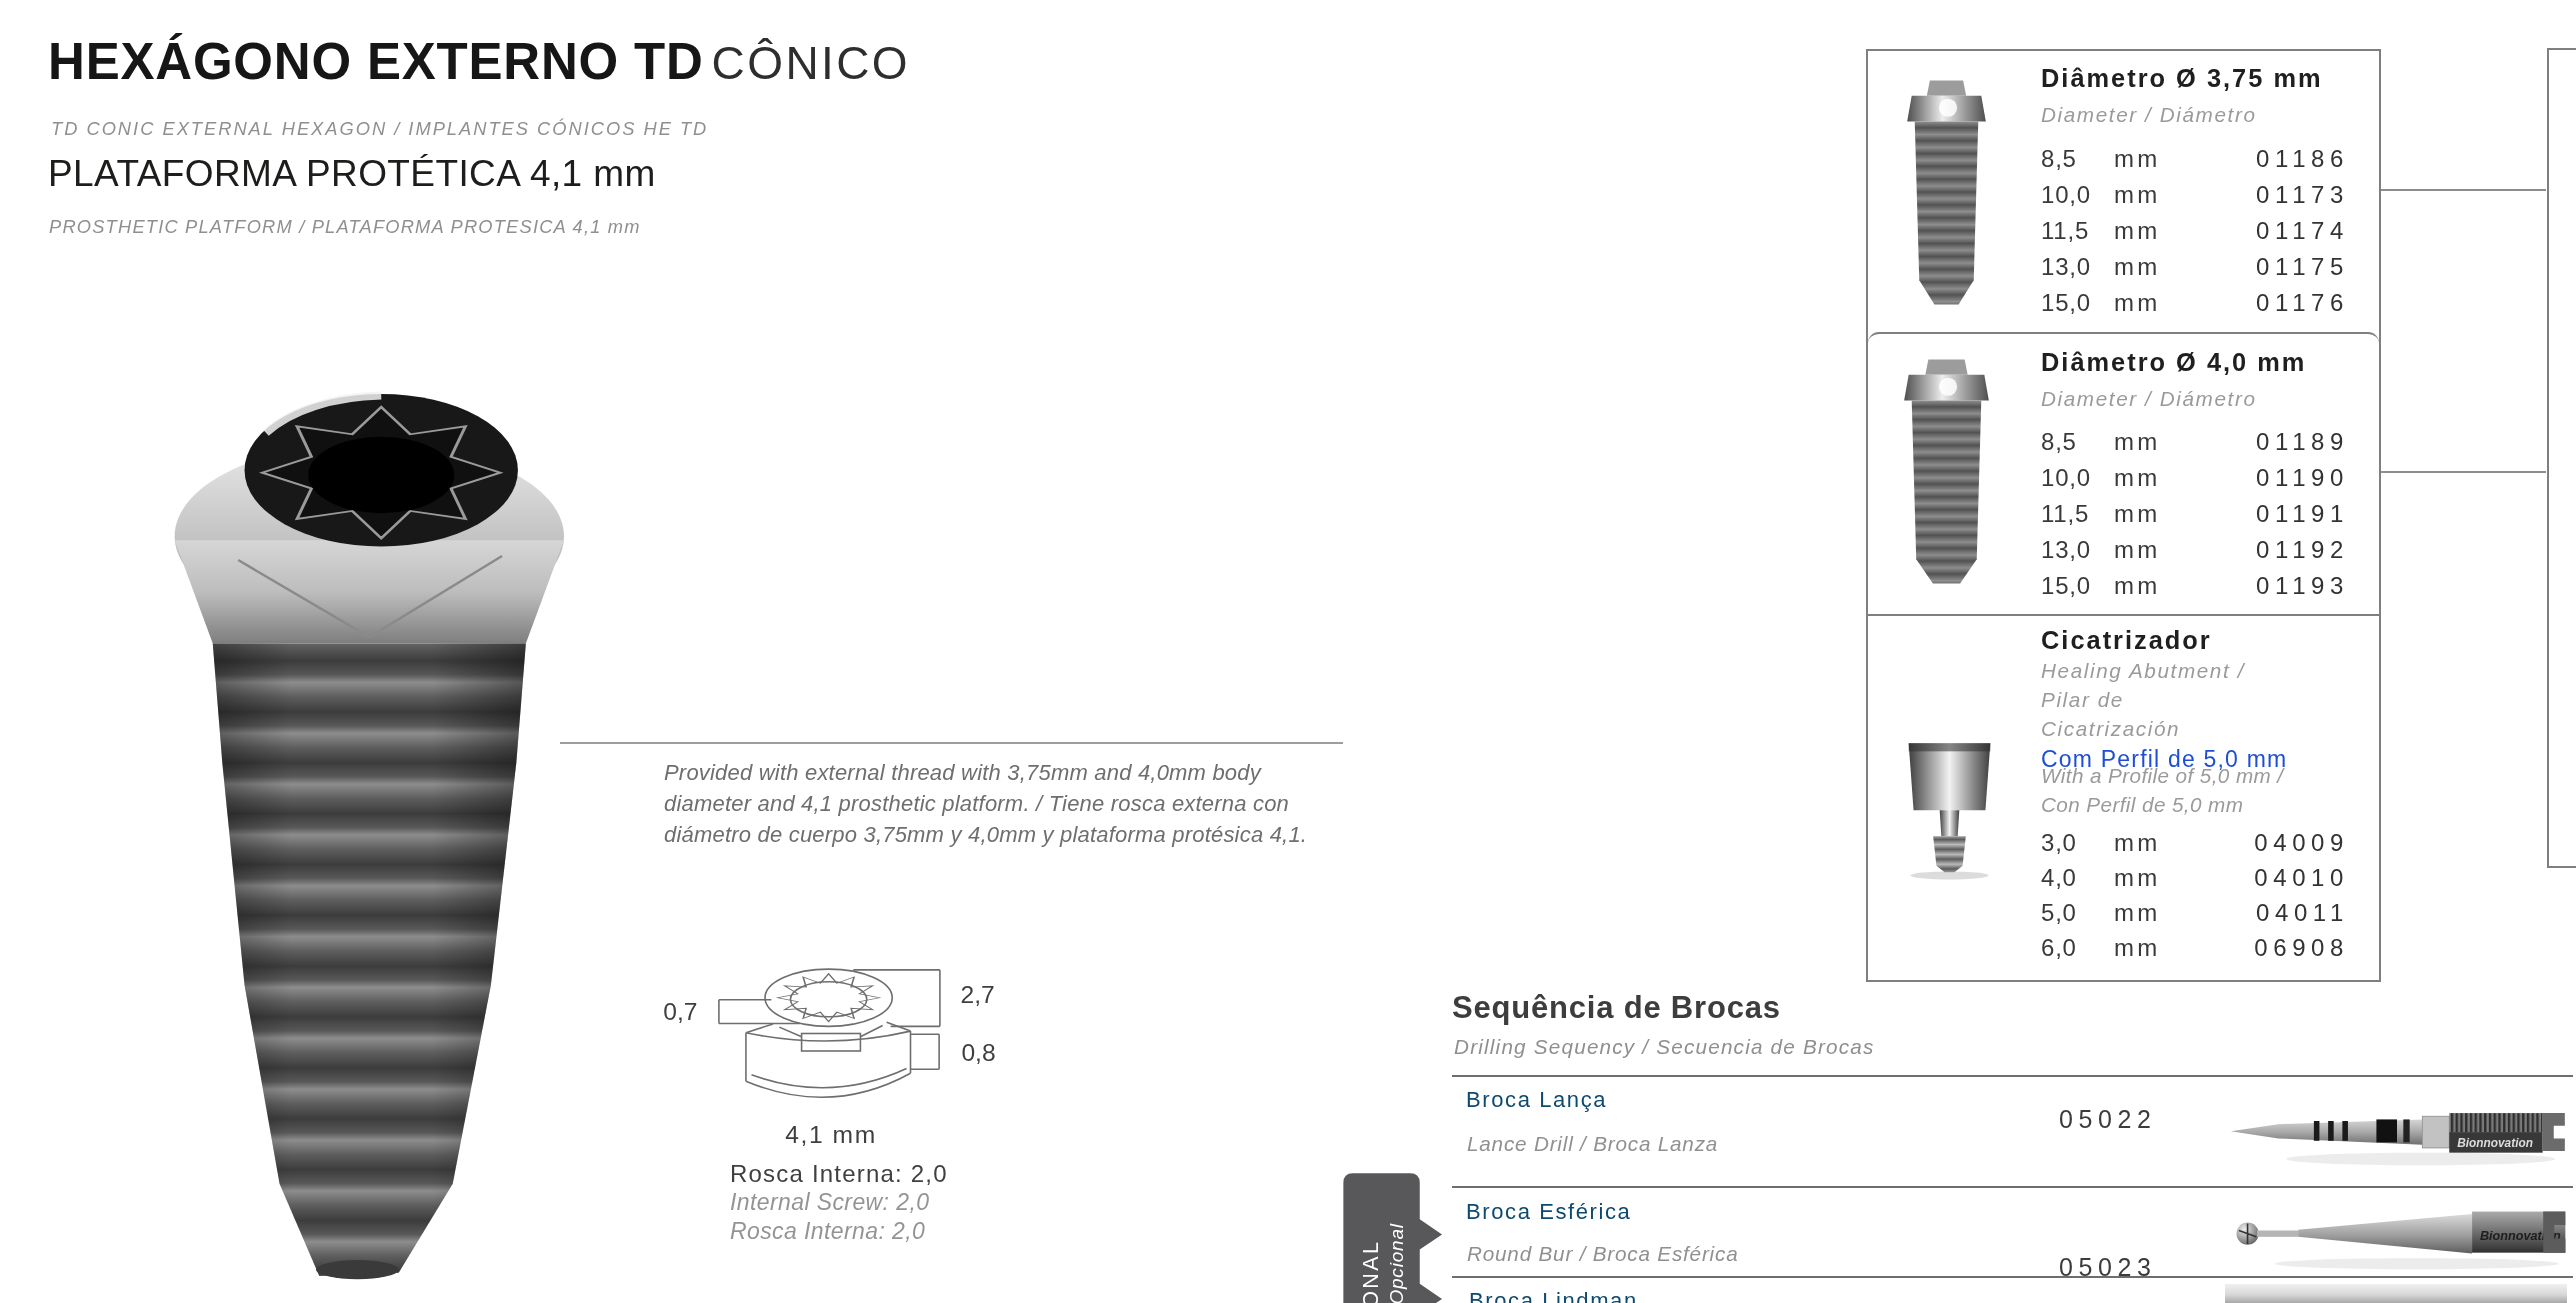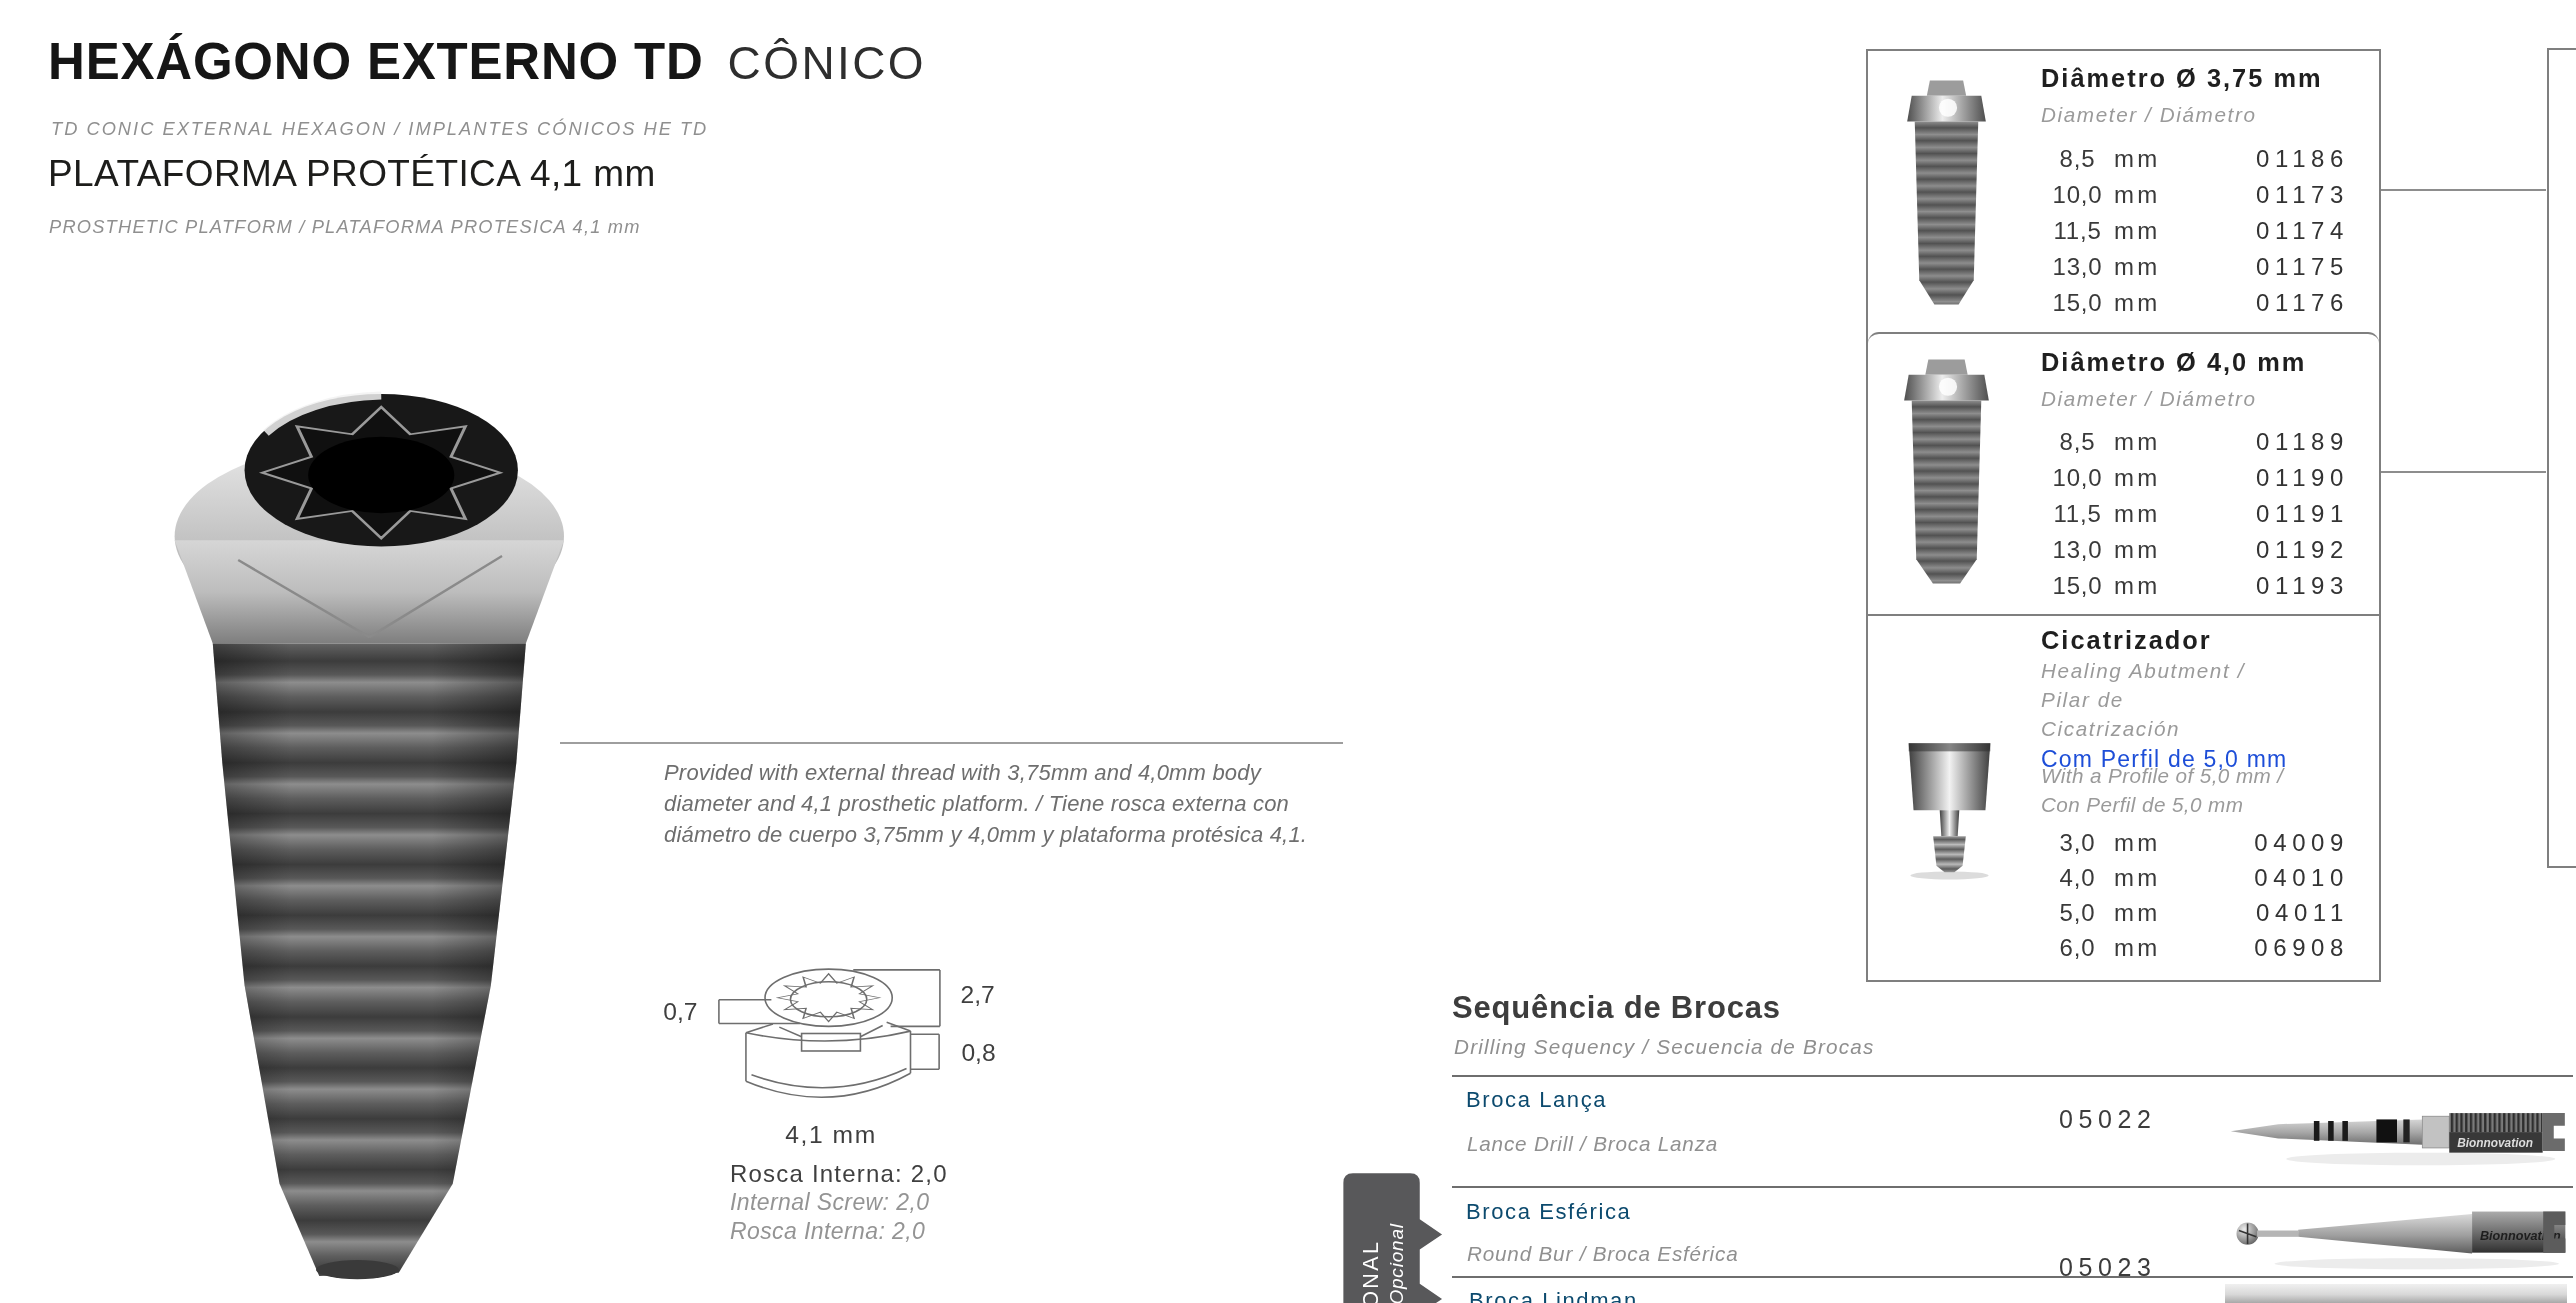--- a/index.html
+++ b/index.html
@@ -2,21 +2,21 @@
 <html style="font-size:12.7px"><head>
 <meta charset="utf-8">
 <style>
   html,body{margin:0;padding:0;background:#ffffff;}
   .page{position:relative;width:2576px;height:1303px;overflow:hidden;background:#ffffff;
         font-family:"Liberation Sans", sans-serif;color:#1d1d1b;}
   .abs{position:absolute;}
 
   
   .main-title{left:48px;top:32px;font-size:51px;font-weight:bold;letter-spacing:0.8px;color:#161616;white-space:nowrap;}
-  .main-title .light{font-weight:normal;font-size:46px;color:#2e2e2e;margin-left:24px;letter-spacing:2.4px;}
+  .main-title .light{font-weight:normal;font-size:46px;color:#2e2e2e;margin-left:8px;letter-spacing:2.4px;}
   .hdr-sub{left:51px;top:118px;font-size:18.3px;font-style:italic;color:#8f8f8f;letter-spacing:2px;white-space:nowrap;}
   .platform-title{left:48px;top:153px;font-size:37px;font-weight:normal;color:#1d1d1b;letter-spacing:0.4px;white-space:nowrap;}
   .platform-sub{left:49px;top:216px;font-size:18.3px;font-style:italic;color:#8f8f8f;letter-spacing:1.2px;white-space:nowrap;}
 
   
   .desc-lead{left:664px;top:598px;width:691px;font-size:29px;font-weight:bold;color:#4b4b4b;
              line-height:45px;letter-spacing:2.4px;}
   .desc-rule{left:560px;top:742px;width:783px;height:2.4px;background:#9e9e9e;}
   .desc-tr{left:664px;top:757px;width:660px;font-size:22px;font-style:italic;color:#6e6e6e;
            line-height:31px;letter-spacing:0.2px;}
@@ -28,21 +28,21 @@
   
   .cards{left:1866px;top:49px;width:515px;height:933px;border:2.4px solid #7f7f7f;box-sizing:border-box;}
   .card{position:absolute;left:0;width:100%;box-sizing:border-box;}
   .card.c2{border-top:2.4px solid #7f7f7f;}
   .card.c3{border-top:2.4px solid #7f7f7f;}
   .card-title{position:absolute;left:173px;font-size:25.4px;font-weight:bold;color:#1f1f1f;letter-spacing:2px;white-space:nowrap;}
   .card-sub{position:absolute;left:173px;font-size:20.7px;font-style:italic;color:#9a9a9a;letter-spacing:1.6px;line-height:29px;}
   .profile-line{position:absolute;left:173px;font-size:23px;color:#1d4ed8;letter-spacing:1.2px;white-space:nowrap;margin-top:17px;}
   .profile-tr{position:absolute;left:173px;width:270px;font-size:20.7px;font-style:italic;color:#9a9a9a;letter-spacing:0.4px;line-height:29px;}
   .spec-rows{position:absolute;left:173px;width:308px;}
-  .spec-row{display:flex;align-items:baseline;height:36px;font-size:24px;color:#3a3a3a;text-align:center;}
+  .spec-row{display:flex;align-items:baseline;height:36px;font-size:24px;color:#3a3a3a;}
   .spec-row .len{width:73px;letter-spacing:0.8px;}
   .spec-row .unit{letter-spacing:3.2px;}
   .spec-row .code{margin-left:auto;letter-spacing:5.6px;color:#333;}
   .c3 .spec-row{height:35px;}
 
   
   .vline{width:2.4px;background:#7f7f7f;}
   .hline{height:2.4px;background:#7f7f7f;}
   .hline.thin{height:1.6px;background:#8d8d8d;}
 

